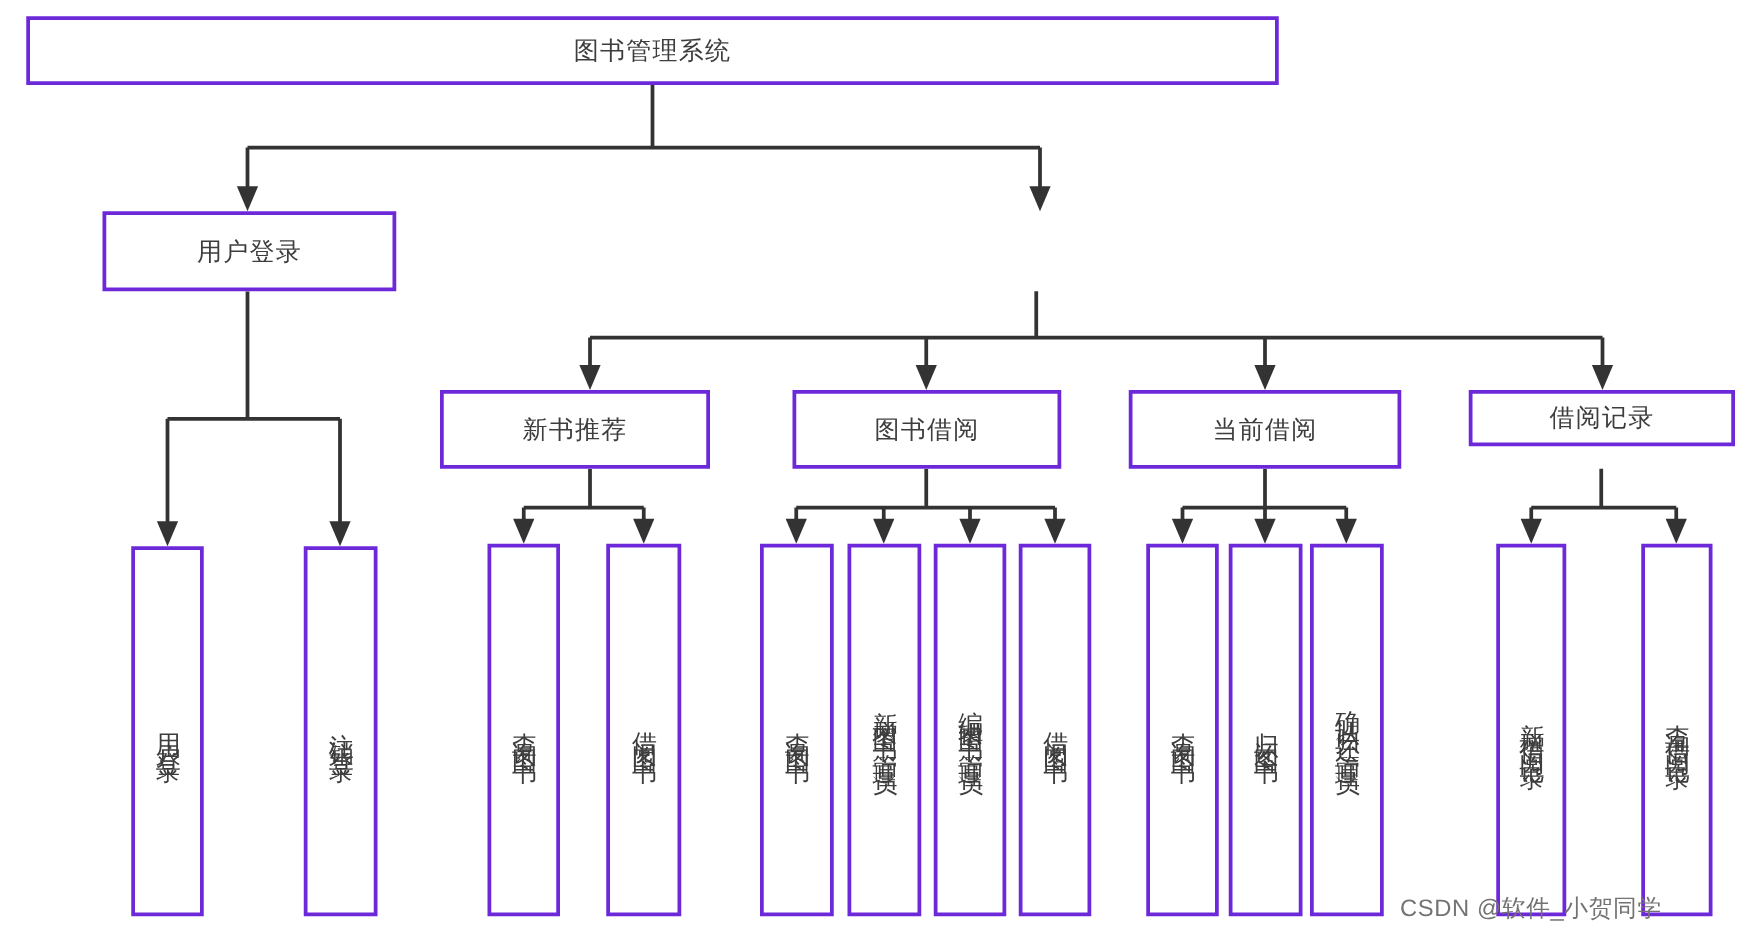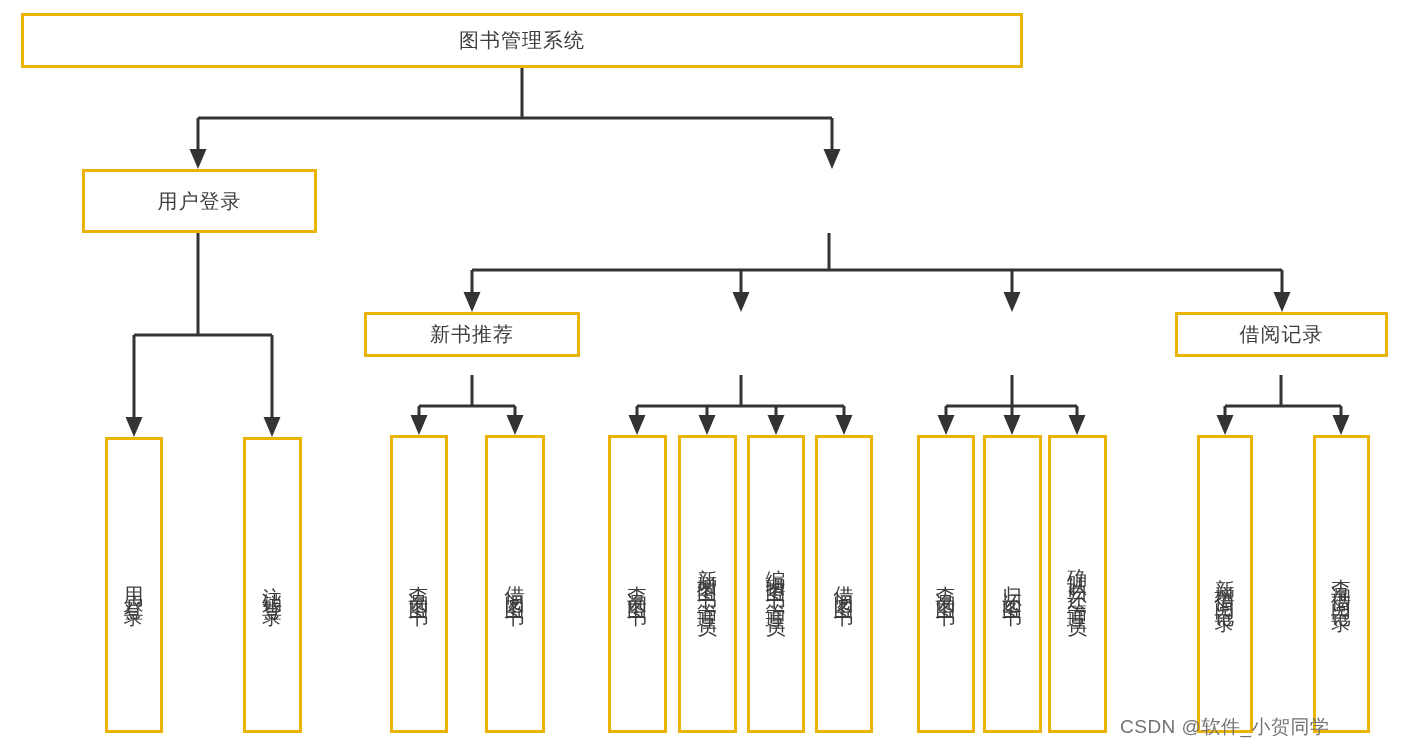--- a/index.html
+++ b/index.html
@@ -2,21 +2,21 @@
 <html><head>
 <meta charset="utf-8">
 <style>
   html,body{margin:0;padding:0;background:#ffffff;}
   .stage{
     position:relative;width:1405px;height:747px;background:#ffffff;
     font-family:"Liberation Sans","DejaVu Sans",sans-serif;overflow:hidden;
   }
   .connectors{position:absolute;left:0;top:0;width:1405px;height:747px;}
   .node{
-    position:absolute;box-sizing:border-box;border:3px solid #eab308;background:#ffffff;
+    position:absolute;box-sizing:border-box;border:3px solid #6d28d9;background:#ffffff;
     display:flex;align-items:center;justify-content:center;color:#3d3d3d;
   }
   .h{font-size:20px;letter-spacing:1px;white-space:nowrap;}
   .v{
     writing-mode:vertical-rl;text-orientation:mixed;
     font-size:20px;letter-spacing:7px;line-height:1;
   }
   .watermark{
     position:absolute;left:1120px;top:714px;width:219px;
     color:#737373;font-size:19px;white-space:nowrap;letter-spacing:0.5px;
@@ -88,21 +88,23 @@
     <g fill="#333333" stroke="none">
       <polygon points="1216.5,415 1233.5,415 1225,435"></polygon>
       <polygon points="1332.5,415 1349.5,415 1341,435"></polygon>
     </g>
   </svg>
 
   <div class="node h" style="left:21px;top:13px;width:1002px;height:55px">图书管理系统</div>
 
   <div class="node h" style="left:82px;top:169px;width:235px;height:64px">用户登录</div>
 
-  <div class="node h" style="left:364px;top:312px;width:216px;height:45px">新书推荐</div>
+  <div class="node h" style="left:352px;top:312px;width:216px;height:63px">新书推荐</div>
+  <div class="node h" style="left:634px;top:312px;width:215px;height:63px">图书借阅</div>
+  <div class="node h" style="left:903px;top:312px;width:218px;height:63px">当前借阅</div>
   <div class="node h" style="left:1175px;top:312px;width:213px;height:45px">借阅记录</div>
 
   <div class="node v" style="left:105px;top:437px;width:58px;height:296px">用户登录</div>
   <div class="node v" style="left:243px;top:437px;width:59px;height:296px">注销登录</div>
 
   <div class="node v" style="left:390px;top:435px;width:58px;height:298px">查询图书</div>
   <div class="node v" style="left:485px;top:435px;width:60px;height:298px">借阅图书</div>
 
   <div class="node v" style="left:608px;top:435px;width:59px;height:298px">查询图书</div>
   <div class="node v" style="left:678px;top:435px;width:59px;height:298px">新增图书（管理员）</div>

